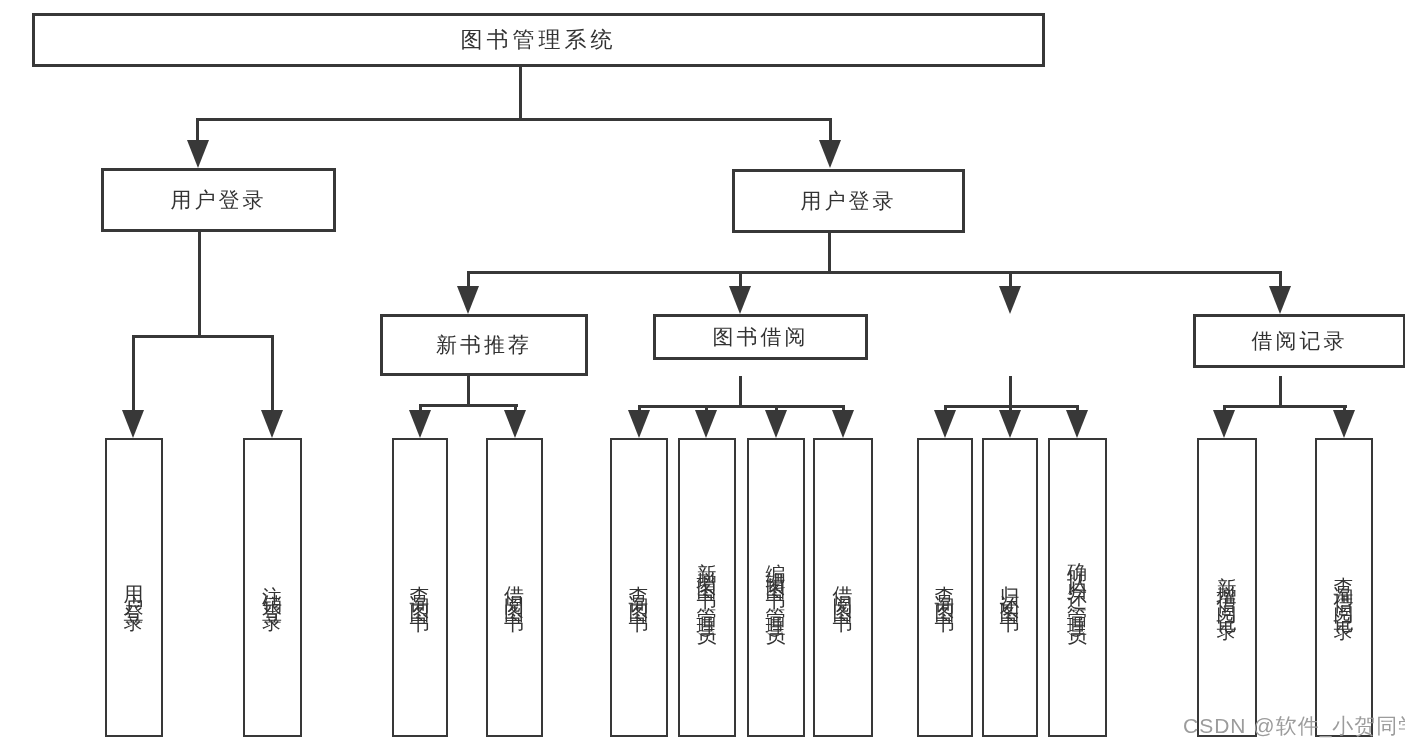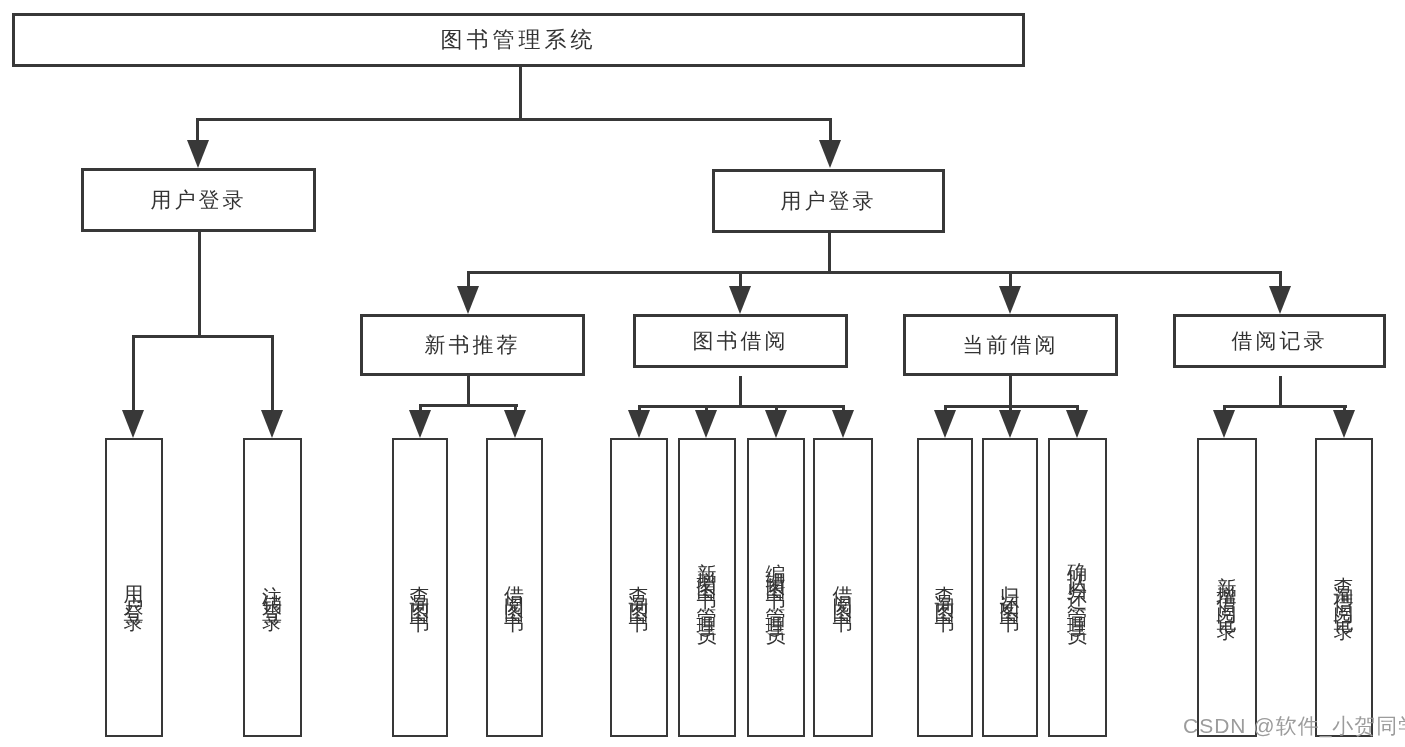--- a/index.html
+++ b/index.html
@@ -16,20 +16,21 @@
     box-sizing: border-box;
     border: 3px solid #383838;
     background: #ffffff;
     display: flex;
     align-items: center;
     justify-content: center;
     color: #333333;
     font-size: 21px;
     letter-spacing: 3px;
     white-space: nowrap;
+    margin-left: 20px;
   }
   .hbox.root { font-size: 22px; letter-spacing: 4px; }
   .vbox {
     position: absolute;
     box-sizing: border-box;
     top: 438px;
     height: 299px;
     border: 2px solid #383838;
     background: #ffffff;
     display: flex;
@@ -132,28 +133,25 @@
     <span>图书管理系统</span>
   </div>
 
   <div class="hbox" style="left:81px;top:168px;width:235px;height:64px">
     <span>用户登录</span>
   </div>
   <div class="hbox" style="left:712px;top:169px;width:233px;height:64px">
     <span>用户登录</span>
   </div>
 
-  <div class="hbox" style="left:360px;top:314px;width:225px;height:62px">
+  <div class="hbox" style="left:360px;top:314px;width:208px;height:62px">
     <span>新书推荐</span>
   </div>
-  <div class="hbox" style="left:633px;top:314px;width:215px;height:54px">
+  <div class="hbox" style="left:633px;top:314px;width:215px;height:46px">
     <span>图书借阅</span>
-  </div>
-  <div class="hbox" style="left:903px;top:314px;width:215px;height:62px">
-    <span>当前借阅</span>
   </div>
   <div class="hbox" style="left:1173px;top:314px;width:213px;height:54px">
     <span>借阅记录</span>
   </div>
 
   <div class="vbox" style="left:105px;width:58px">
     <span class="vtext">用户登录</span>
   </div>
   <div class="vbox" style="left:243px;width:59px">
     <span class="vtext">注销登录</span>

